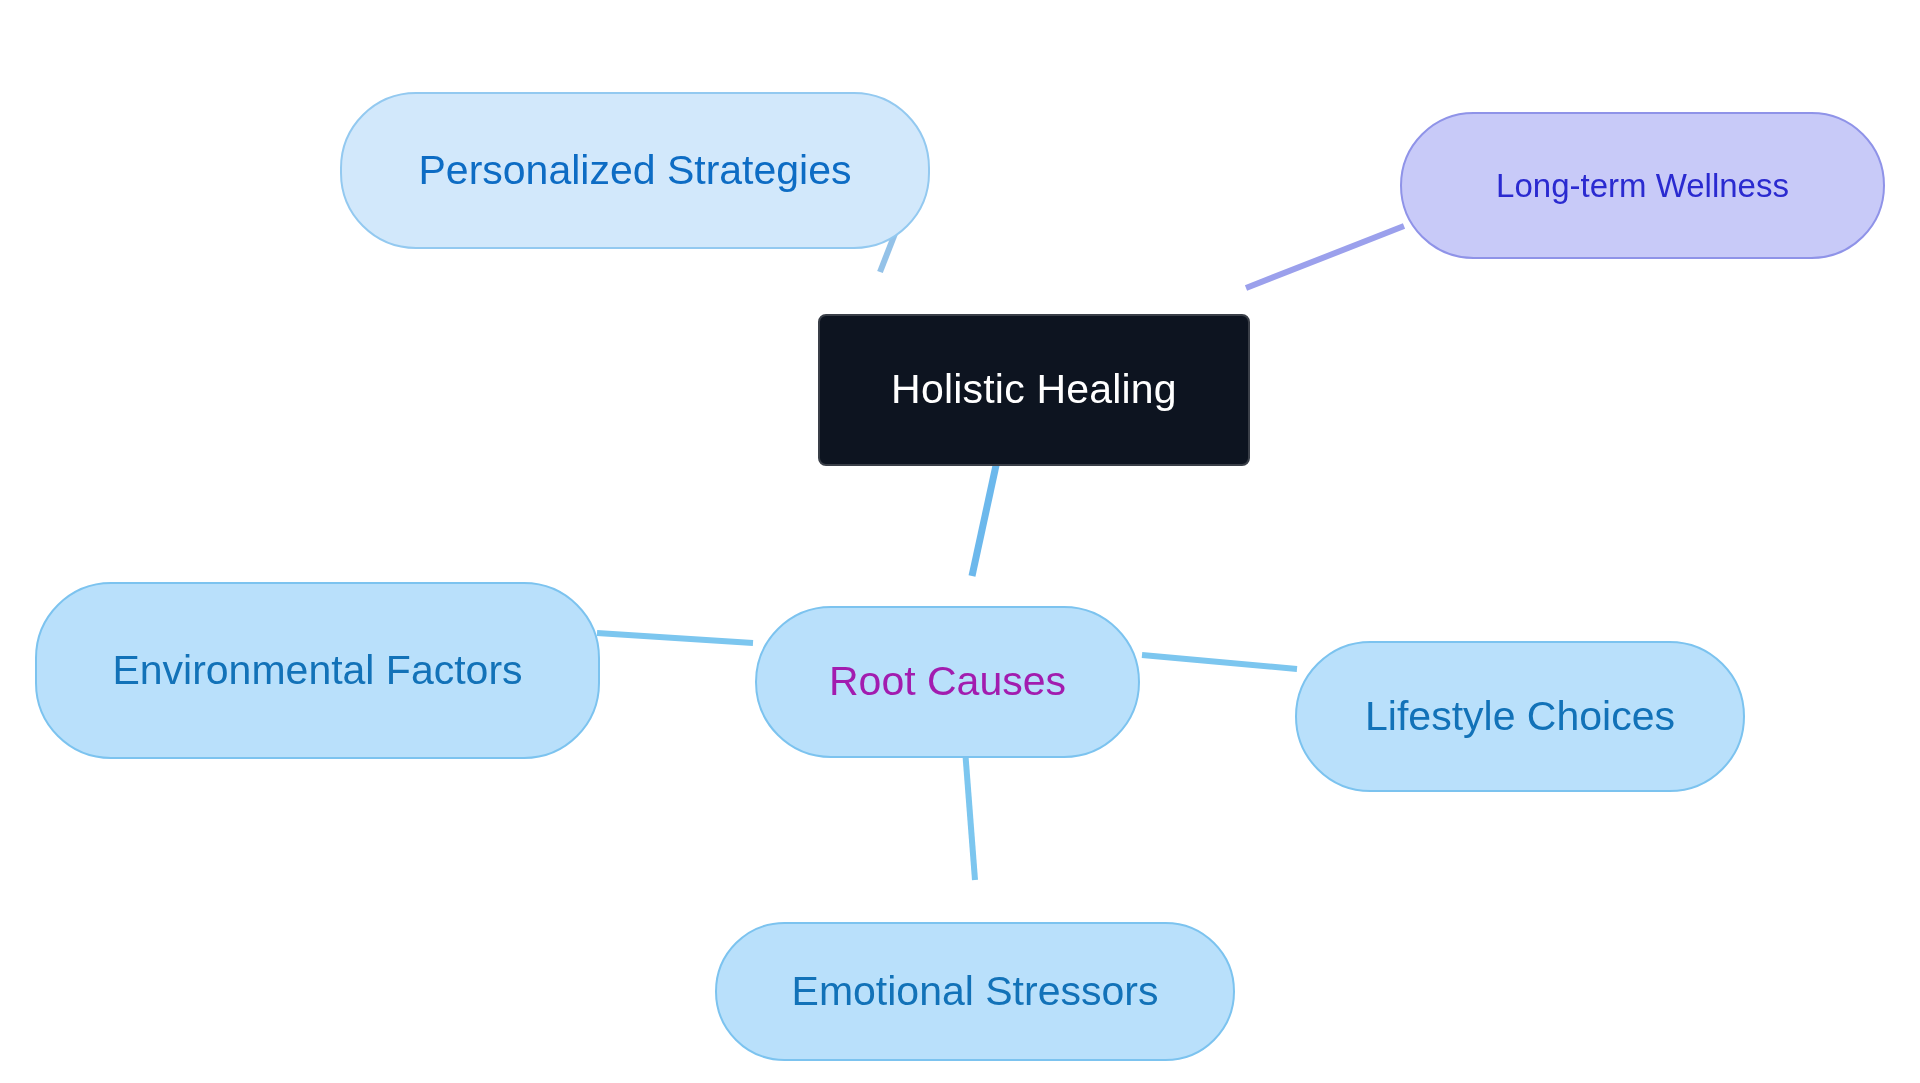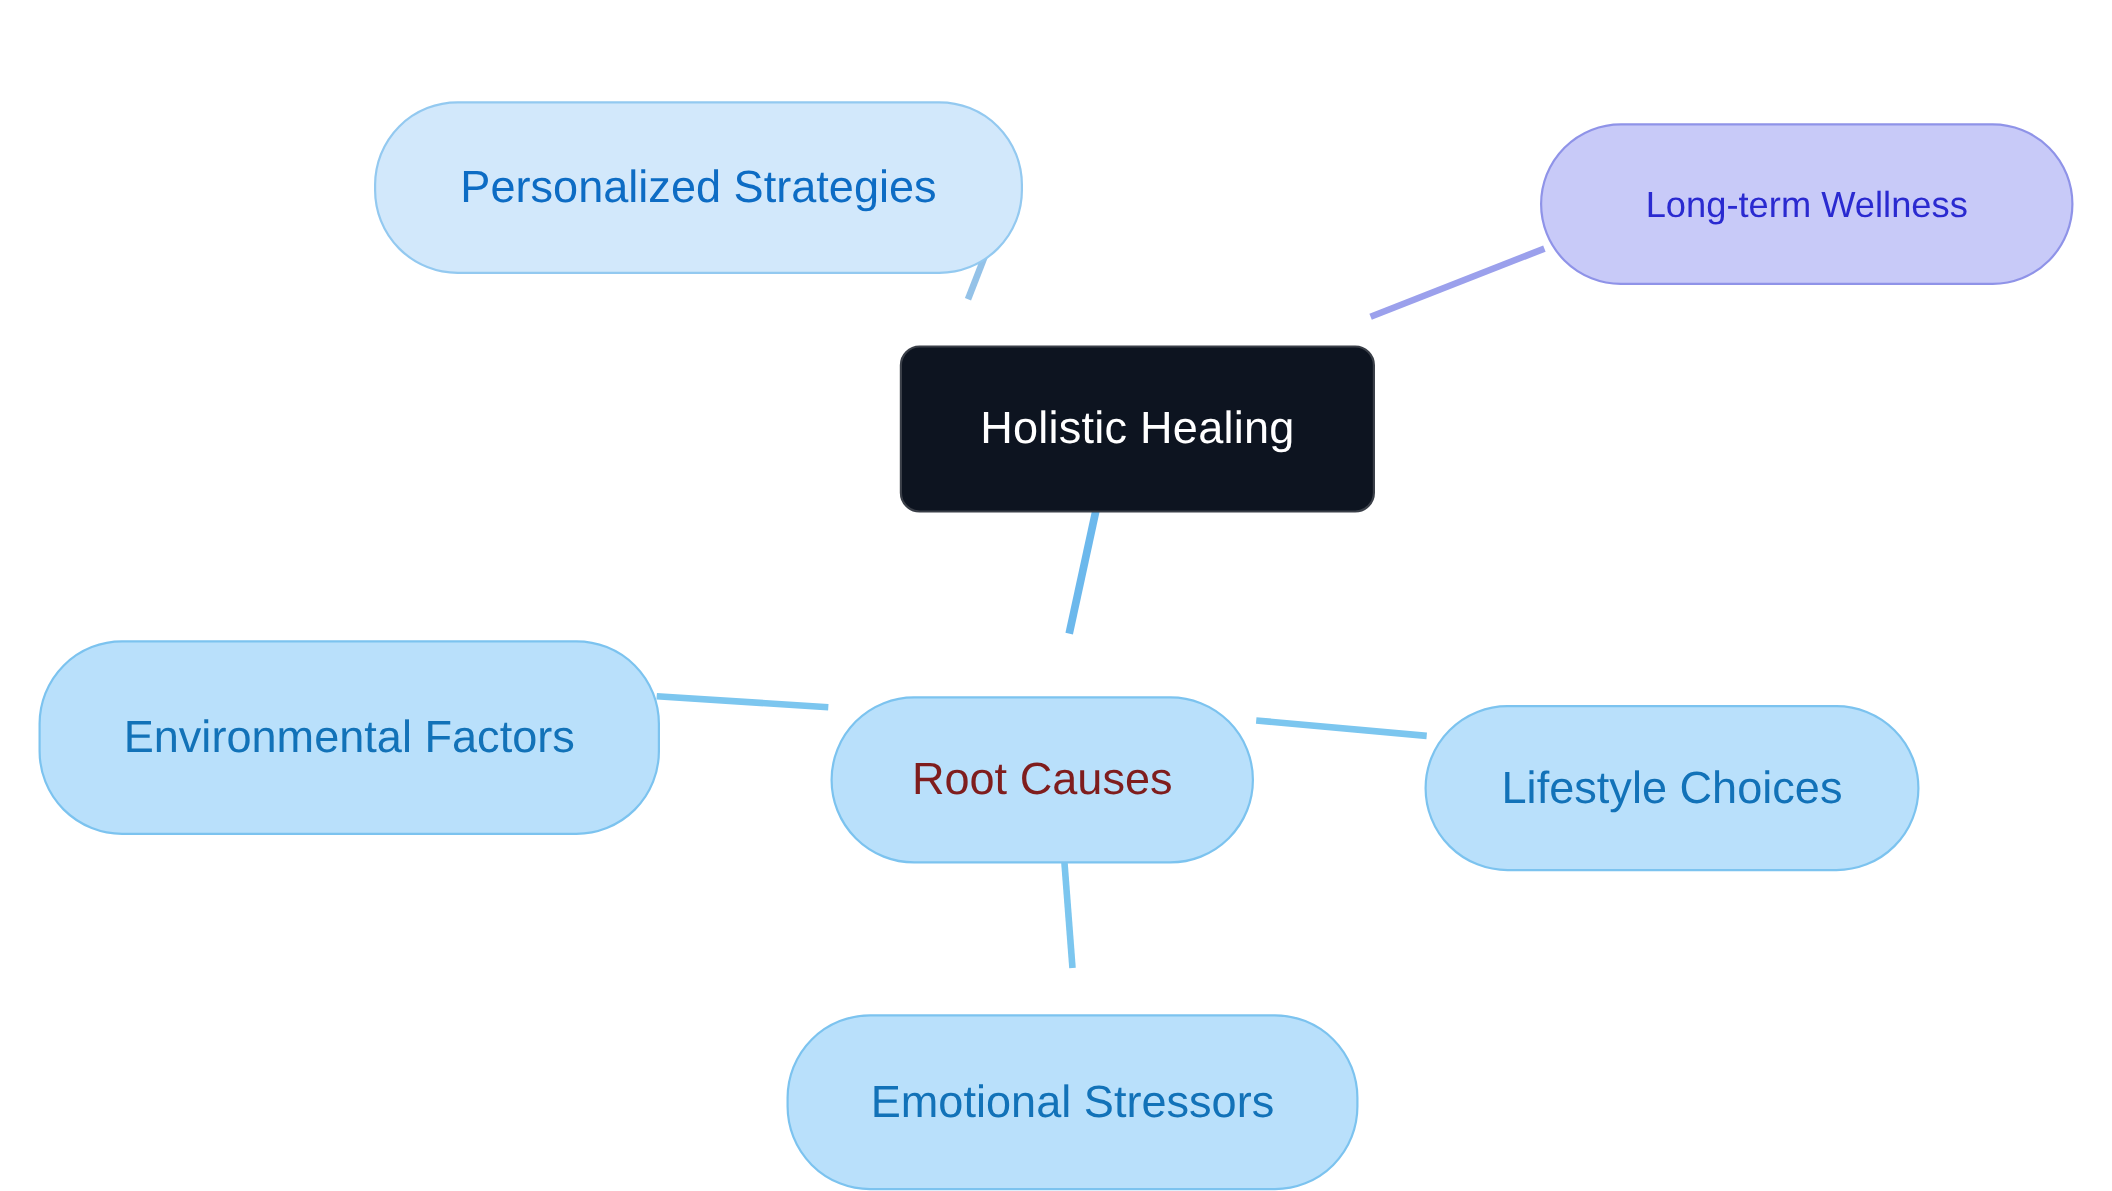--- a/index.html
+++ b/index.html
@@ -38,21 +38,21 @@
     white-space: nowrap;
     margin-top: 44px;
   }
   .node-label {
     display: block;
   }
   
   .node-root {
     background: #0d1420;
     border: 2px solid #3a3f48;
-    border-radius: 18px;
+    border-radius: 8px;
     color: #ffffff;
     font-size: 41px;
     font-weight: 400;
     letter-spacing: 0.2px;
   }
   
   .node-blue {
     background: #b9e0fb;
     border: 2px solid #7cc3ef;
     border-radius: 76px;
@@ -99,27 +99,27 @@
   <div id="nodes-layer">
       <div class="node node-root" style="left: 818px; top: 270px; width: 432px; height: 152px; background: rgb(13, 20, 32); border-color: rgb(58, 63, 72); color: rgb(255, 255, 255);">
         <span class="node-label">Holistic Healing</span>
       </div>
       <div class="node node-blue-pale" style="left: 340px; top: 48px; width: 590px; height: 157px; background: rgb(210, 232, 251); border-color: rgb(147, 201, 240); color: rgb(13, 108, 196);">
         <span class="node-label">Personalized Strategies</span>
       </div>
       <div class="node node-purple" style="left: 1400px; top: 68px; width: 485px; height: 147px; background: rgb(200, 202, 248); border-color: rgb(143, 147, 232); color: rgb(42, 42, 208);">
         <span class="node-label">Long-term Wellness</span>
       </div>
-      <div class="node node-blue" style="left: 755px; top: 589px; width: 385px; height: 152px; background: rgb(185, 224, 251); border-color: rgb(124, 195, 239); color: #7f1d1d;">
+      <div class="node node-blue" style="left: 755px; top: 562px; width: 385px; height: 152px; background: rgb(185, 224, 251); border-color: rgb(124, 195, 239); color: #a21caf;">
         <span class="node-label">Root Causes</span>
       </div>
       <div class="node node-blue" style="left: 35px; top: 538px; width: 565px; height: 177px; background: rgb(185, 224, 251); border-color: rgb(124, 195, 239); color: rgb(18, 114, 184);">
         <span class="node-label">Environmental Factors</span>
       </div>
       <div class="node node-blue" style="left: 1295px; top: 597px; width: 450px; height: 151px; background: rgb(185, 224, 251); border-color: rgb(124, 195, 239); color: rgb(18, 114, 184);">
         <span class="node-label">Lifestyle Choices</span>
       </div>
-      <div class="node node-blue" style="left: 715px; top: 878px; width: 520px; height: 160px; background: rgb(185, 224, 251); border-color: rgb(124, 195, 239); color: rgb(18, 114, 184);">
+      <div class="node node-blue" style="left: 715px; top: 878px; width: 520px; height: 139px; background: rgb(185, 224, 251); border-color: rgb(124, 195, 239); color: rgb(18, 114, 184);">
         <span class="node-label">Emotional Stressors</span>
       </div>
     </div>
 
 </div>
 
 </body></html>

